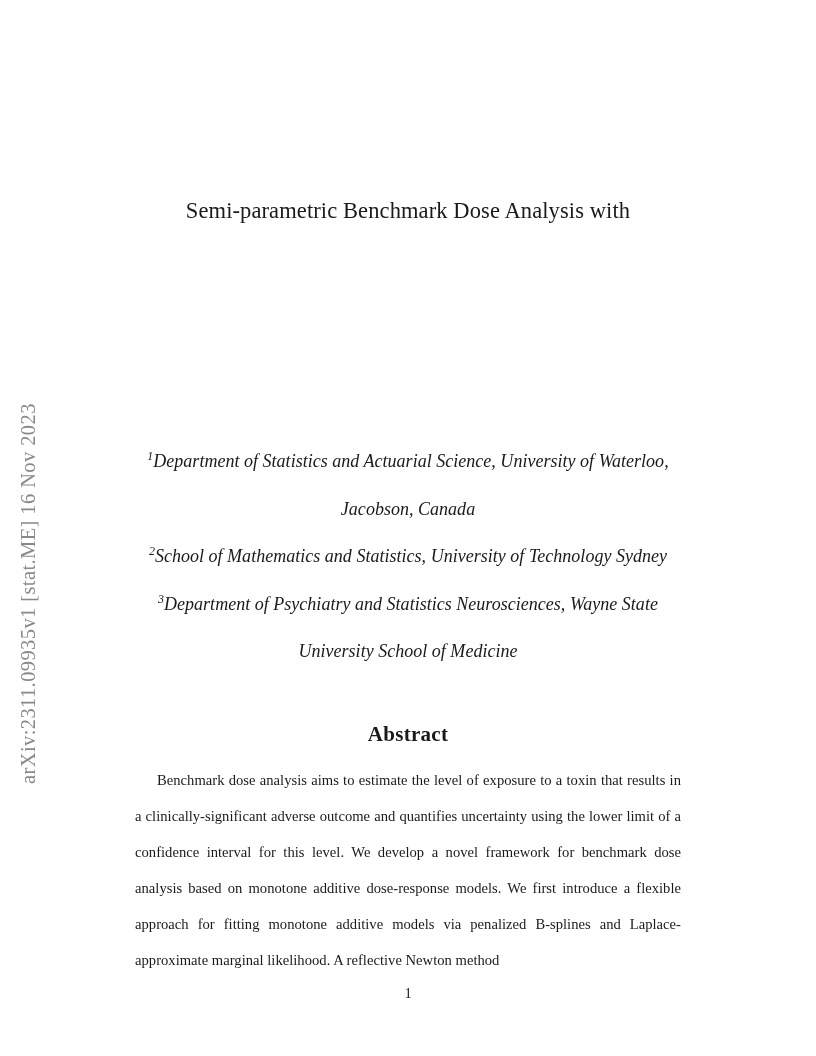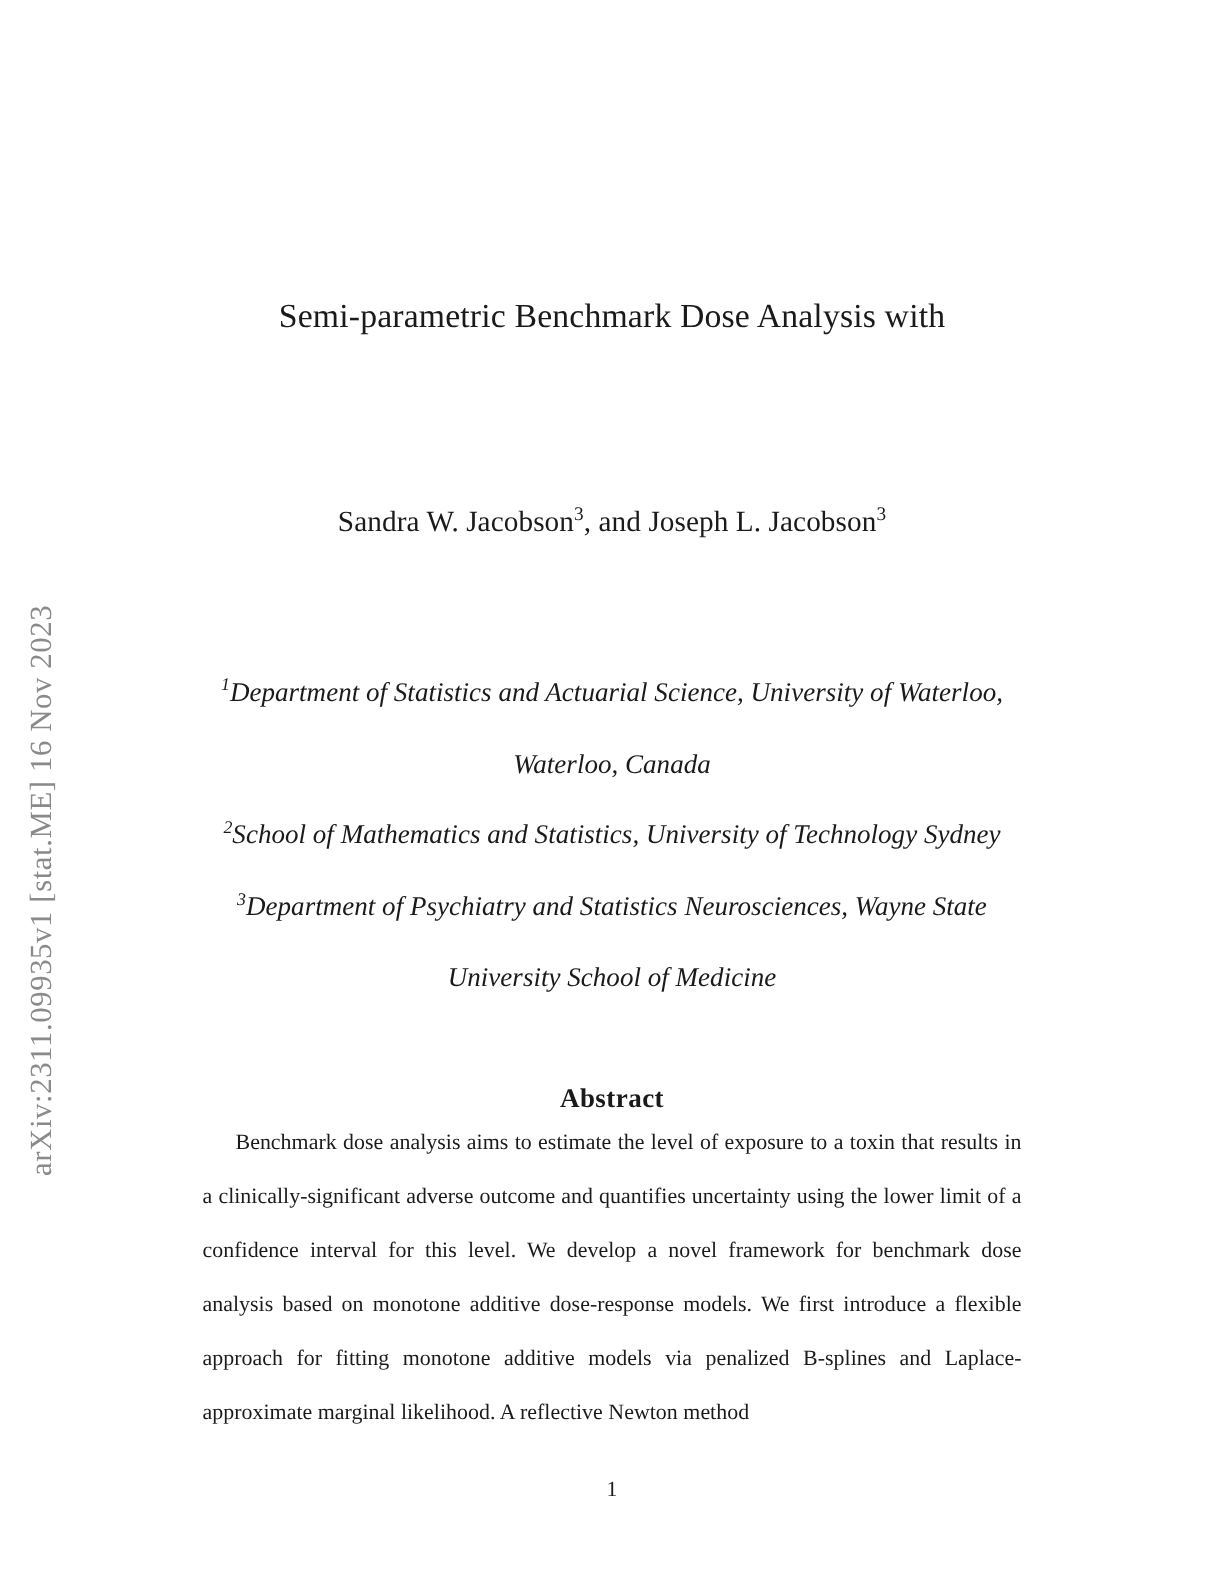--- a/index.html
+++ b/index.html
@@ -94,29 +94,29 @@
     line-height: 47.5px;
     letter-spacing: 0.02px;
   }
 
   .abstract-heading {
     position: absolute;
     left: 135px;
     top: 722px;
     width: 546px;
     text-align: center;
-    font-size: 18px;
+    font-size: 21px;
     font-weight: bold;
     letter-spacing: 0.3px;
   }
 
   .abstract-body {
     position: absolute;
     left: 135px;
-    top: 744px;
+    top: 762px;
     width: 546px;
     font-size: 14.6px;
     line-height: 36px;
     text-align: justify;
     letter-spacing: 0.02px;
   }
   .abstract-body p {
     margin: 0;
     text-indent: 22px;
     text-align: justify;
@@ -139,26 +139,25 @@
   <span class="arxiv-stamp-text">arXiv:2311.09935v1  [stat.ME]  16 Nov 2023</span>
 </div>
 
 <div class="page">
 
   <div class="title-block">
     <div class="title-line">Semi-parametric Benchmark Dose Analysis with</div>
   </div>
 
   <div class="authors-block">
-    <div class="author-line" id="author-line-2"><span>Sandra W. Jacobson</span><sup>3</sup><span>, and </span><span>Joseph L. Jacobson</span><sup>3</sup></div>
   </div>
 
   <div class="affil-block" id="affiliation-list">
       <div class="affil-line"><sup>1</sup><span>Department of Statistics and Actuarial Science, University of Waterloo,</span></div>
-      <div class="affil-line"><span>Waterloo, Canada</span></div>
+      <div class="affil-line"><span>Jacobson, Canada</span></div>
       <div class="affil-line"><sup>2</sup><span>School of Mathematics and Statistics, University of Technology Sydney</span></div>
       <div class="affil-line"><sup>3</sup><span>Department of Psychiatry and Statistics Neurosciences, Wayne State</span></div>
       <div class="affil-line"><span>University School of Medicine</span></div>
     </div>
 
   <div class="abstract-heading">Abstract</div>
 
   <div class="abstract-body">
     <p>Benchmark dose analysis aims to estimate the level of exposure to a toxin that results in a clinically-significant adverse outcome and quantifies uncertainty using the lower limit of a confidence interval for this level. We develop a novel framework for benchmark dose analysis based on monotone additive dose-response models. We first introduce a flexible approach for fitting monotone additive models via penalized B-splines and Laplace-approximate marginal likelihood. A reflective Newton method</p>
   </div>

